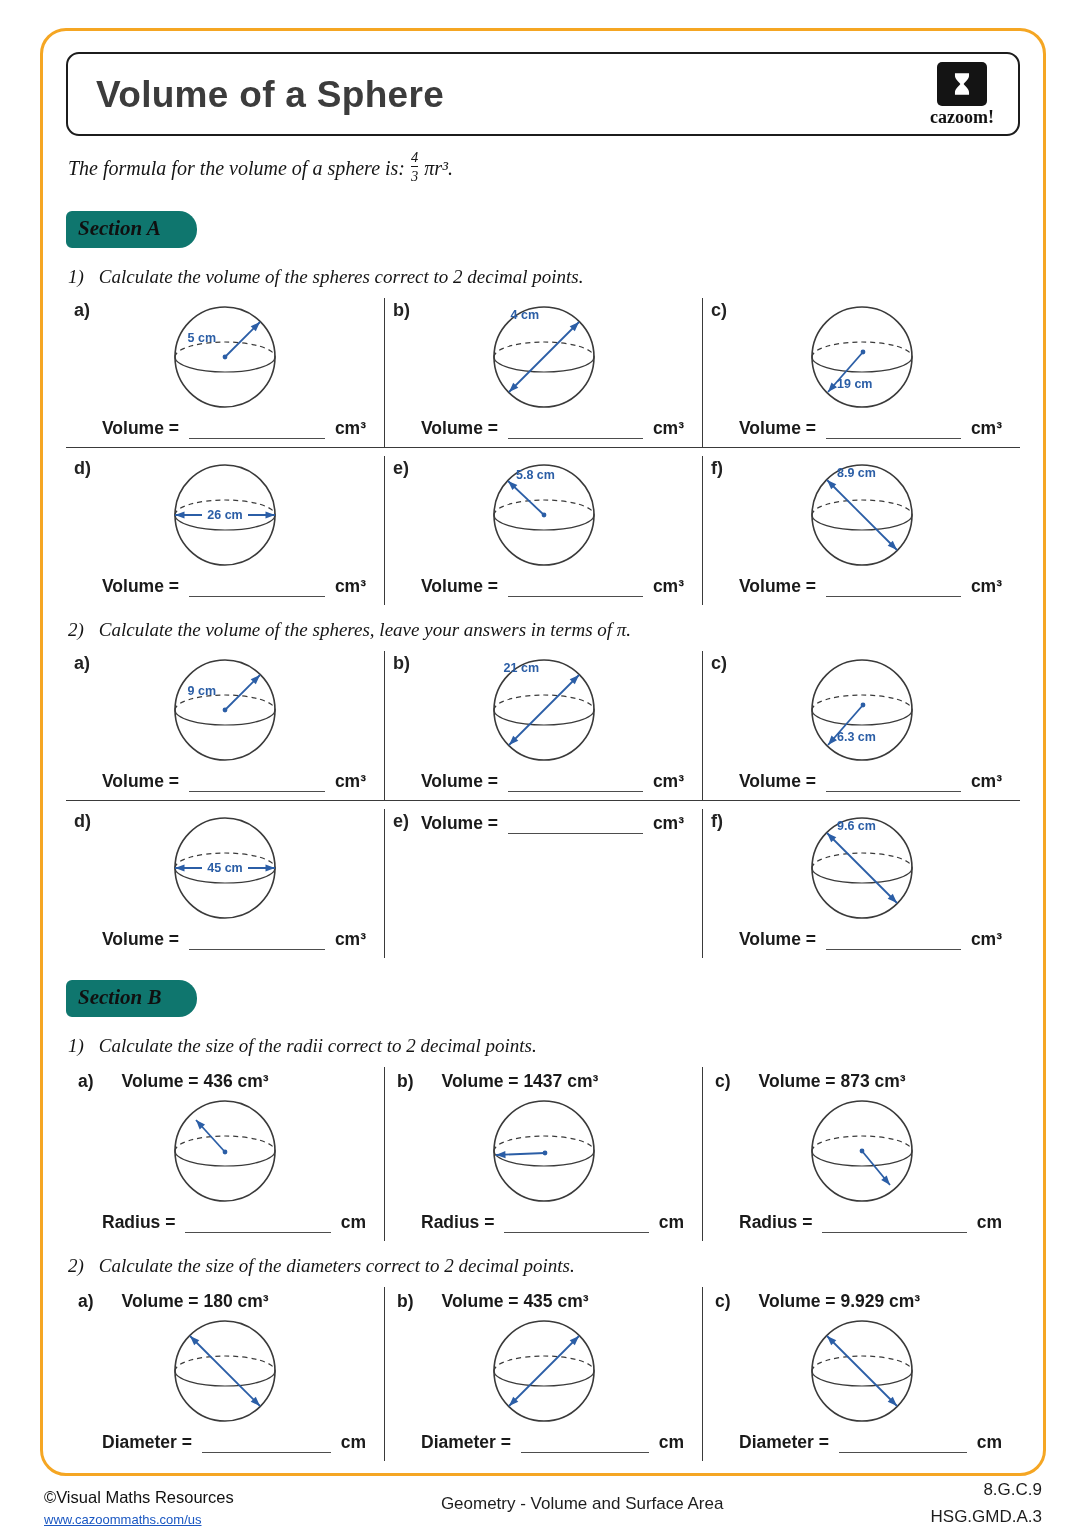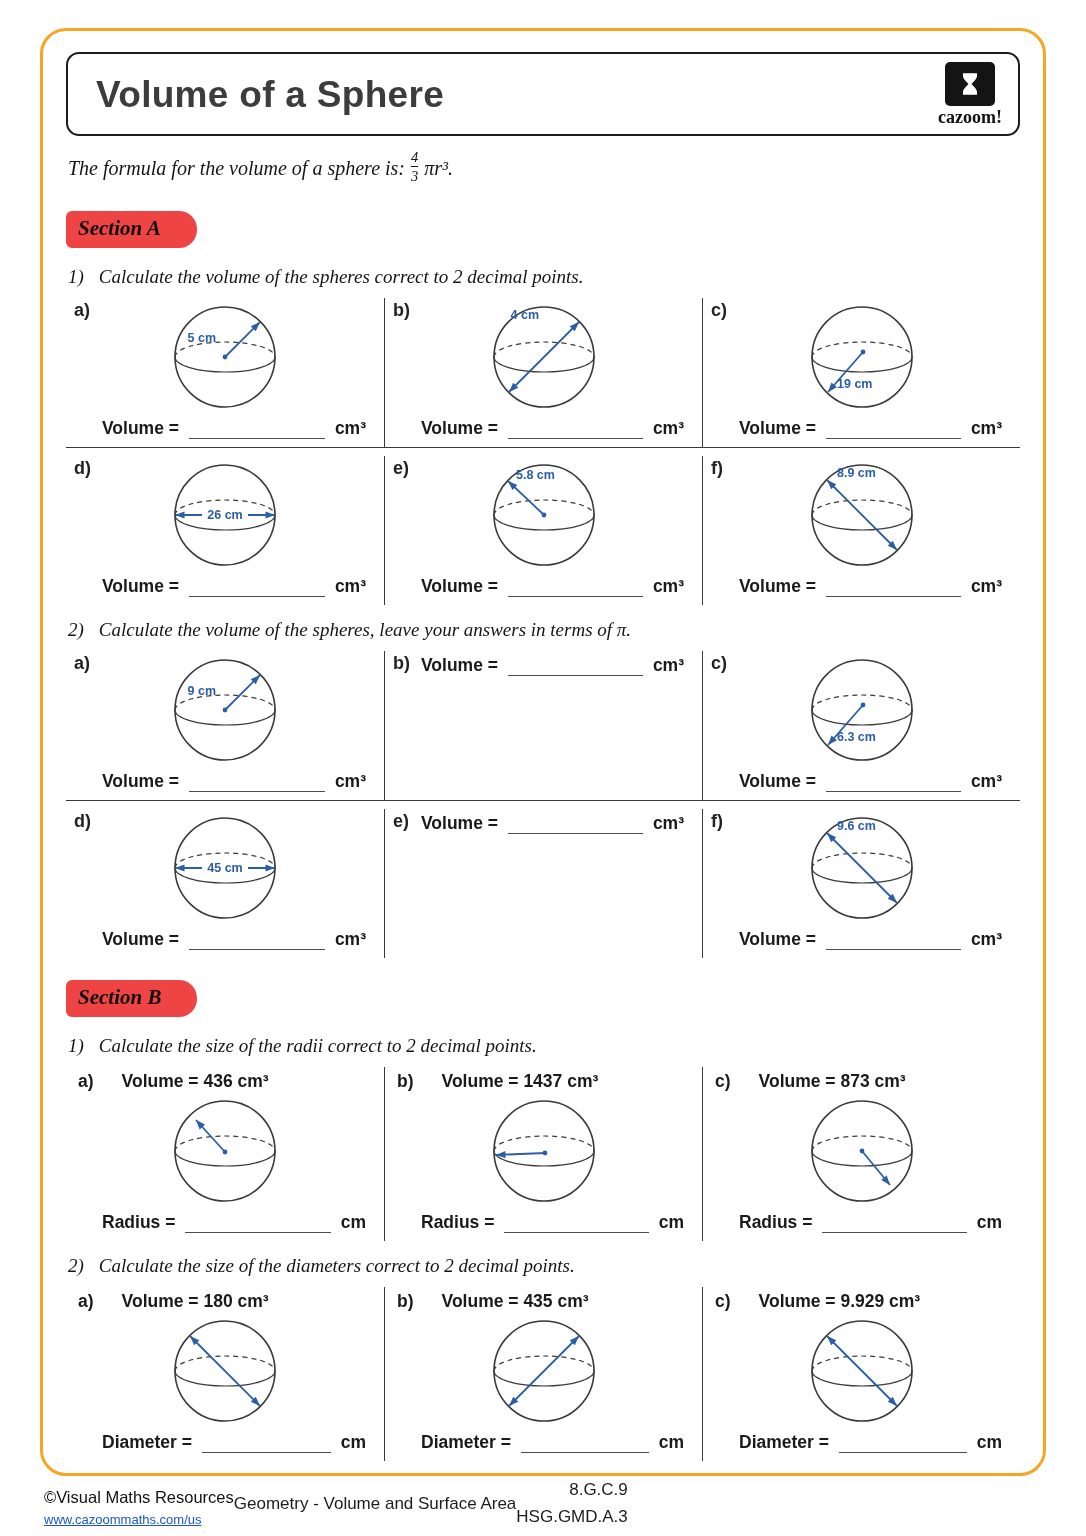--- a/index.html
+++ b/index.html
@@ -1,45 +1,45 @@
 <!DOCTYPE html>
 <html><head>
 <meta charset="utf-8">
 <style>
   *{box-sizing:border-box;margin:0;padding:0;}
   html,body{background:#fff;}
   body{width:1086px;height:1536px;position:relative;font-family:"Liberation Sans",sans-serif;overflow:hidden;}
   .frame{position:absolute;left:40px;top:28px;right:40px;bottom:60px;border:3.5px solid #F5A623;border-radius:26px;}
   .content{position:absolute;left:66px;top:52px;width:954px;}
 
-  .title-box{border:2.6px solid #1c1c1c;border-radius:13px;padding:8px 6px 6px 28px;display:flex;justify-content:space-between;align-items:center;min-height:80px;background:#fff;}
+  .title-box{border:2.6px solid #1c1c1c;border-radius:13px;padding:8px 14px 6px 28px;display:flex;justify-content:space-between;align-items:center;min-height:80px;background:#fff;}
   .title-box h1{font-size:37px;font-weight:bold;color:#3c3c3c;letter-spacing:.3px;}
   .logo{display:flex;flex-direction:column;align-items:center;margin-right:10px;}
   .logo-mark{width:50px;height:44px;background:#141414;border-radius:5px;display:flex;align-items:center;justify-content:center;}
   .logo-text{font-family:"Liberation Serif",serif;font-weight:bold;font-size:18px;color:#111;margin-top:1px;}
 
   .formula{margin:16px 0 4px 2px;font-family:Liberation Serif, serif;font-style:italic;font-size:20px;color:#151515;display:flex;align-items:center;gap:6px;}
   .frac{display:inline-flex;flex-direction:column;align-items:center;line-height:1;font-size:14.5px;transform:translateY(-2px);}
   .frac-bar{align-self:stretch;height:1.4px;background:#151515;margin:1.5px 0;}
 
-  .section-chip{display:inline-block;background:#ef4444;border-radius:6px 18px 18px 6px;padding:5px 36px 7px 12px;font-family:"Liberation Serif",serif;font-style:italic;font-weight:bold;font-size:21px;color:#101010;margin:22px 0 4px;}
+  .section-chip{display:inline-block;background:#0f766e;border-radius:6px 18px 18px 6px;padding:5px 36px 7px 12px;font-family:"Liberation Serif",serif;font-style:italic;font-weight:bold;font-size:21px;color:#101010;margin:22px 0 4px;}
   .question{display:flex;gap:15px;margin:14px 0 10px 2px;font-family:"Liberation Serif",serif;font-style:italic;font-size:19px;color:#151515;}
 
   .problem-row{display:grid;grid-template-columns:1fr 1fr 1fr;}
   .problem-row.sep{border-bottom:1.7px solid #3a3a3a;margin-bottom:8px;}
   .pcell{position:relative;padding:2px 8px 8px;display:flex;flex-direction:column;align-items:center;}
   .pcell + .pcell{border-left:1.7px solid #3a3a3a;}
   .pletter{position:absolute;top:2px;left:8px;font-size:18px;font-weight:bold;color:#222;}
   .pgiven{width:100%;display:flex;gap:28px;font-size:17.5px;font-weight:bold;color:#1a1a1a;padding:2px 0 2px 4px;}
   .sphere{line-height:0;}
   .answer{display:flex;align-items:flex-end;width:100%;font-size:17.5px;font-weight:bold;color:#1a1a1a;padding:0 10px 0 28px;margin-top:2px;}
   .answer .blank{flex:1;border-bottom:1.7px solid #4d4d4d;height:19px;margin:0 10px;}
   .answer .aunit{white-space:nowrap;}
 
-  .footer{position:absolute;left:44px;right:44px;bottom:6px;display:flex;align-items:flex-end;}
+  .footer{position:absolute;left:44px;right:44px;bottom:6px;display:flex;justify-content:space-between;align-items:flex-end;}
   .f-left div{font-size:16.5px;color:#111;line-height:1.45;}
   .f-left a{font-size:13px;color:#1a57c2;text-decoration:underline;cursor:pointer;line-height:1.45;display:inline-block;}
   .f-center{font-size:17px;color:#1d1d1d;margin-bottom:16px;}
   .f-right{text-align:right;font-size:17px;color:#1d1d1d;line-height:1.55;}
 </style>
 </head>
 <body>
 
 <div class="frame"></div>
 
@@ -191,20 +191,29 @@
               <text x="66" y="42" text-anchor="end" font-family="Liberation Sans, sans-serif" font-size="12.5" font-weight="bold" fill="#2b5ea6">9 cm</text>
             </svg></div>
           <div class="answer">
             <span class="alabel">Volume =</span>
             <span class="blank"></span>
             <span class="aunit">cm³</span>
           </div>
         </div>
         <div class="pcell">
           <div class="pletter">b)</div>
+          <div class="sphere"><svg width="150" height="116" viewBox="0 0 150 116">
+              <circle cx="75" cy="57" r="50" fill="none" stroke="#3a3a3a" stroke-width="1.6"></circle>
+              <path d="M 25 57 A 50 15 0 0 1 125 57" fill="none" stroke="#3a3a3a" stroke-width="1.2" stroke-dasharray="5 4"></path>
+              <path d="M 25 57 A 50 15 0 0 0 125 57" fill="none" stroke="#3a3a3a" stroke-width="1.2"></path>
+              <line x1="110" y1="22" x2="40" y2="92" stroke="#2b5ea6" stroke-width="1.8"></line>
+              <polygon points="40,92 44.2,82.7 49.3,87.8" fill="#2b5ea6"></polygon>
+              <polygon points="110,22 105.8,31.3 100.7,26.2" fill="#2b5ea6"></polygon>
+              <text x="70" y="19" text-anchor="end" font-family="Liberation Sans, sans-serif" font-size="12.5" font-weight="bold" fill="#2b5ea6">21 cm</text>
+            </svg></div>
           <div class="answer">
             <span class="alabel">Volume =</span>
             <span class="blank"></span>
             <span class="aunit">cm³</span>
           </div>
         </div>
         <div class="pcell">
           <div class="pletter">c)</div>
           <div class="sphere"><svg width="150" height="116" viewBox="0 0 150 116">
               <circle cx="75" cy="57" r="50" fill="none" stroke="#3a3a3a" stroke-width="1.6"></circle>

